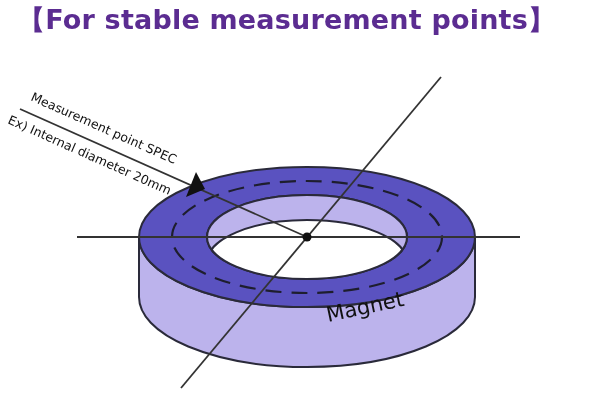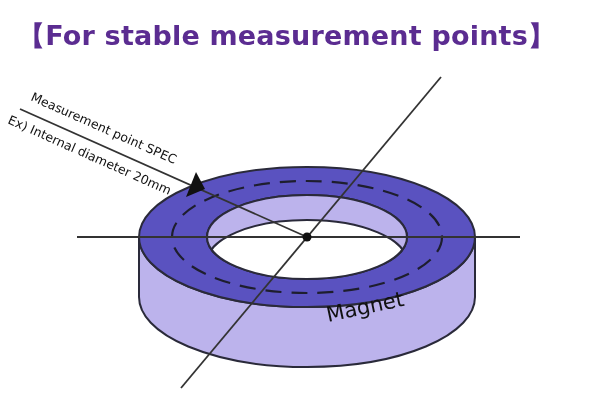--- a/index.html
+++ b/index.html
@@ -1,18 +1,18 @@
 <!DOCTYPE html>
 <html><head>
 <meta charset="utf-8">
 <style>
   html, body { margin: 0; padding: 0; background: #ffffff; }
   body { width: 600px; height: 412px; position: relative; overflow: hidden; font-family: "DejaVu Sans", sans-serif; }
   .title {
-    position: absolute; left: 18px; top: 18px;
+    position: absolute; left: 18px; top: 2px;
     font-family: "DejaVu Sans", sans-serif; font-weight: bold;
     font-size: 27px; letter-spacing: 0.2px; white-space: nowrap;
   }
   svg.diagram { position: absolute; left: 0; top: 0; }
   .label-text { font-family: "DejaVu Sans", sans-serif; fill: #111; }
 </style>
 </head>
 <body>
 
 <div class="title" id="title" style="color: rgb(91, 44, 145);">【For stable measurement points】</div>

